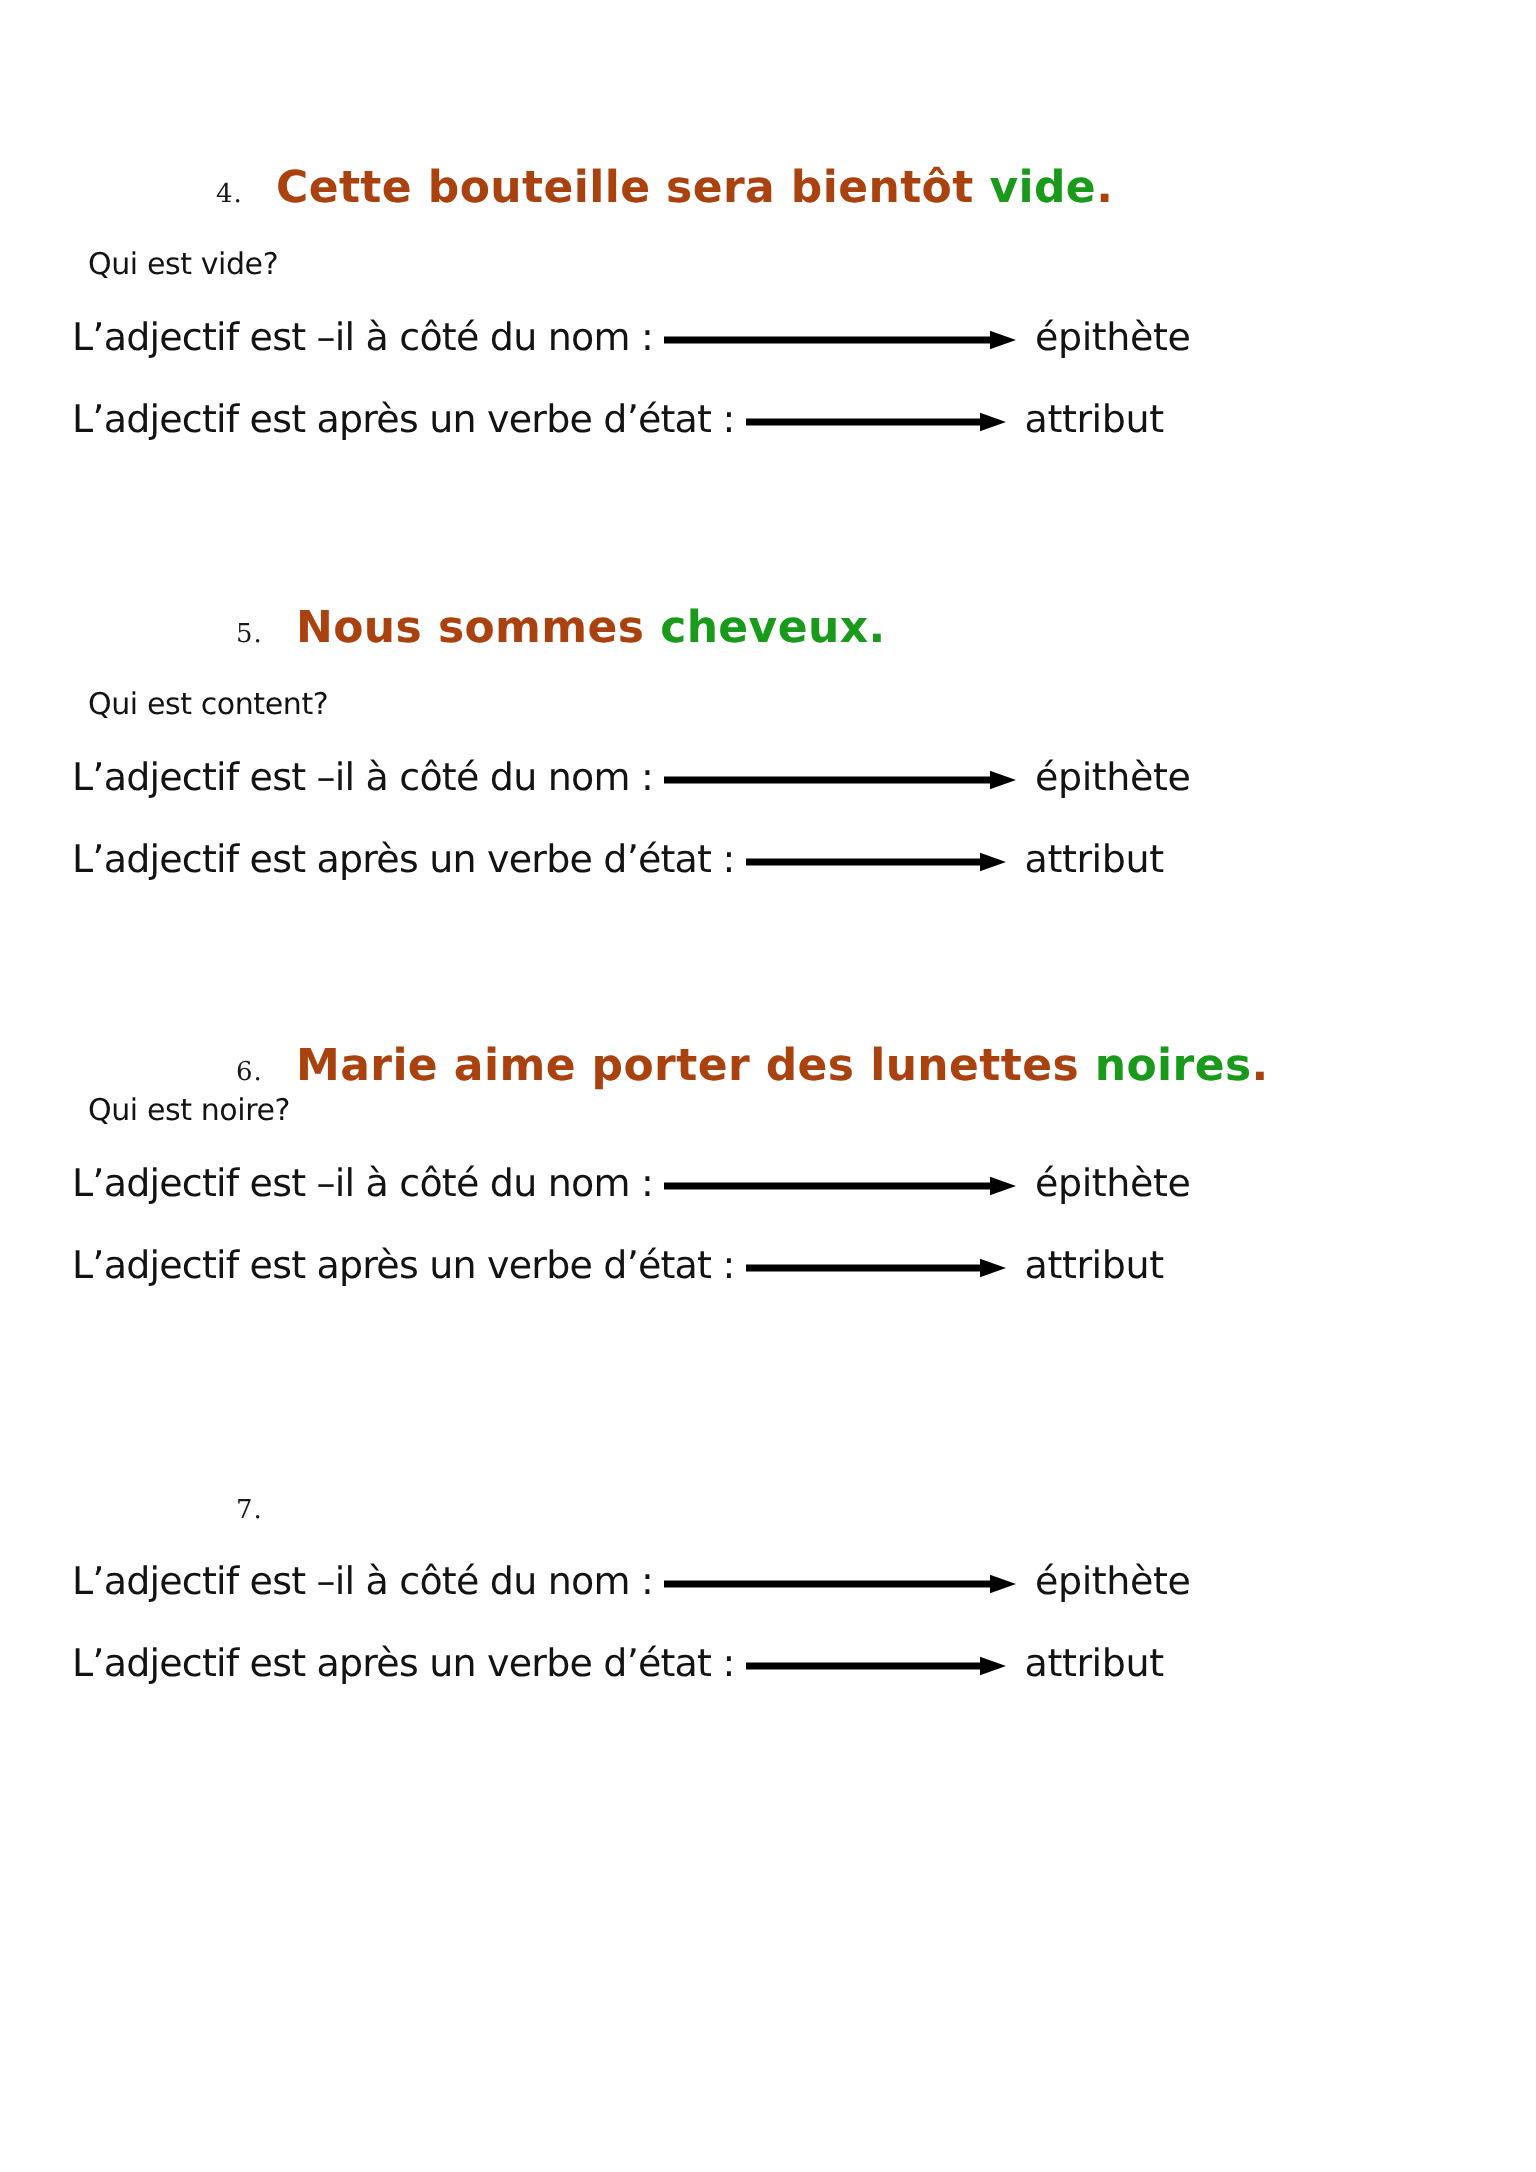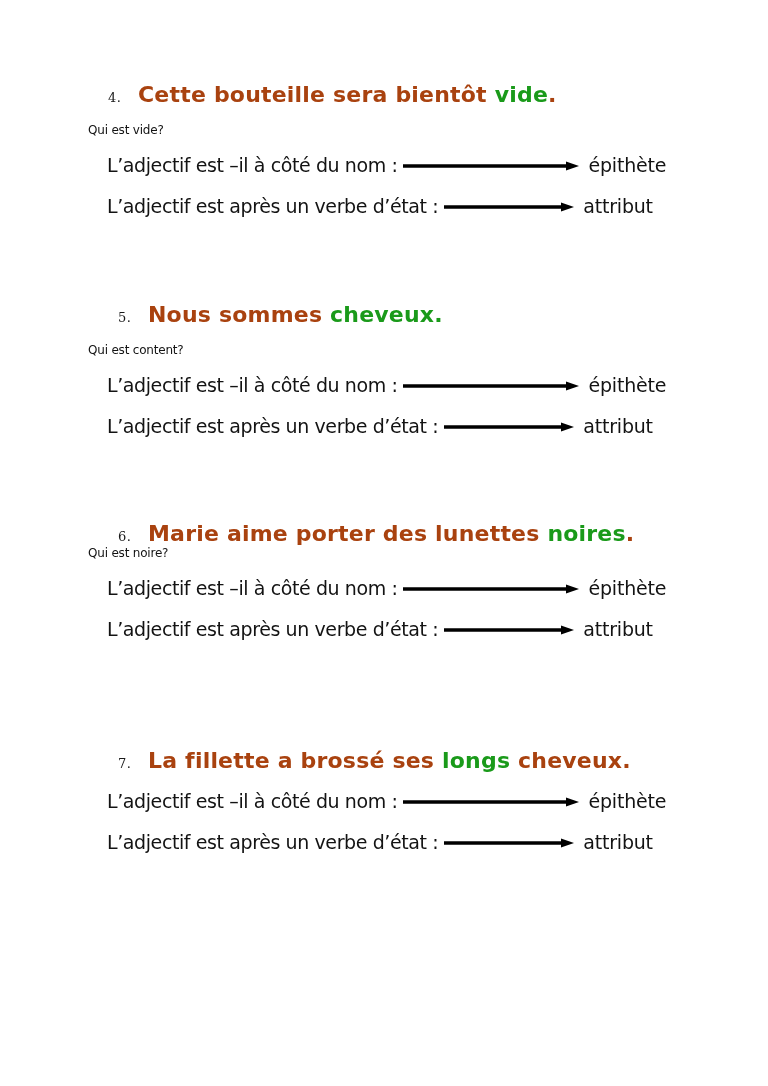--- a/index.html
+++ b/index.html
@@ -50,31 +50,31 @@
     font-size: 22px;
     font-weight: bold;
     letter-spacing: 0.2px;
     white-space: nowrap;
   }
   .sentence .seg-brown { color: #a9420f; }
   .sentence .seg-green { color: #1a9a1a; }
 
   
   .question {
-    padding-left: 88px;
+    padding-left: 44px;
     font-family: "DejaVu Sans", sans-serif;
-    font-size: 12px;
+    font-size: 15px;
     color: #131313;
     letter-spacing: -0.2px;
     white-space: nowrap;
   }
 
   
   .rule-row {
-    padding-left: 107px;
+    padding-left: 36px;
     display: flex;
     align-items: center;
     white-space: nowrap;
   }
   .rule-text {
     font-family: "DejaVu Sans", sans-serif;
     font-size: 19px;
     color: #131313;
     letter-spacing: -0.4px;
   }
@@ -162,21 +162,20 @@
         <svg width="130" height="14" viewBox="0 0 130 14" class="arrow">
           <line x1="0" y1="7" x2="117" y2="7" stroke="#000000" stroke-width="3.4"></line>
           <polygon points="117,2.4000000000000004 130,7 117,11.6" fill="#000000"></polygon>
         </svg>
         <span class="rule-answer">attribut</span>
       </div>
     </div>
     <div class="exercise" style="top: 748px;">
       <div class="heading-row" style="padding-left: 118px;">
         <span class="ex-number">7.</span>
-        <span class="sentence"><span class="seg-brown">La fillette a brossé ses </span><span class="seg-green">longs</span><span class="seg-brown"> cheveux.</span></span>
       </div>
       <div class="rule-row" style="margin-top: 17px;">
         <span class="rule-text">L’adjectif est –il à côté du nom :</span>
         <svg width="176" height="14" viewBox="0 0 176 14" class="arrow">
           <line x1="0" y1="7" x2="163" y2="7" stroke="#000000" stroke-width="3.4"></line>
           <polygon points="163,2.4000000000000004 176,7 163,11.6" fill="#000000"></polygon>
         </svg>
         <span class="rule-answer">épithète</span>
       </div>
       <div class="rule-row" style="margin-top: 19px;">

